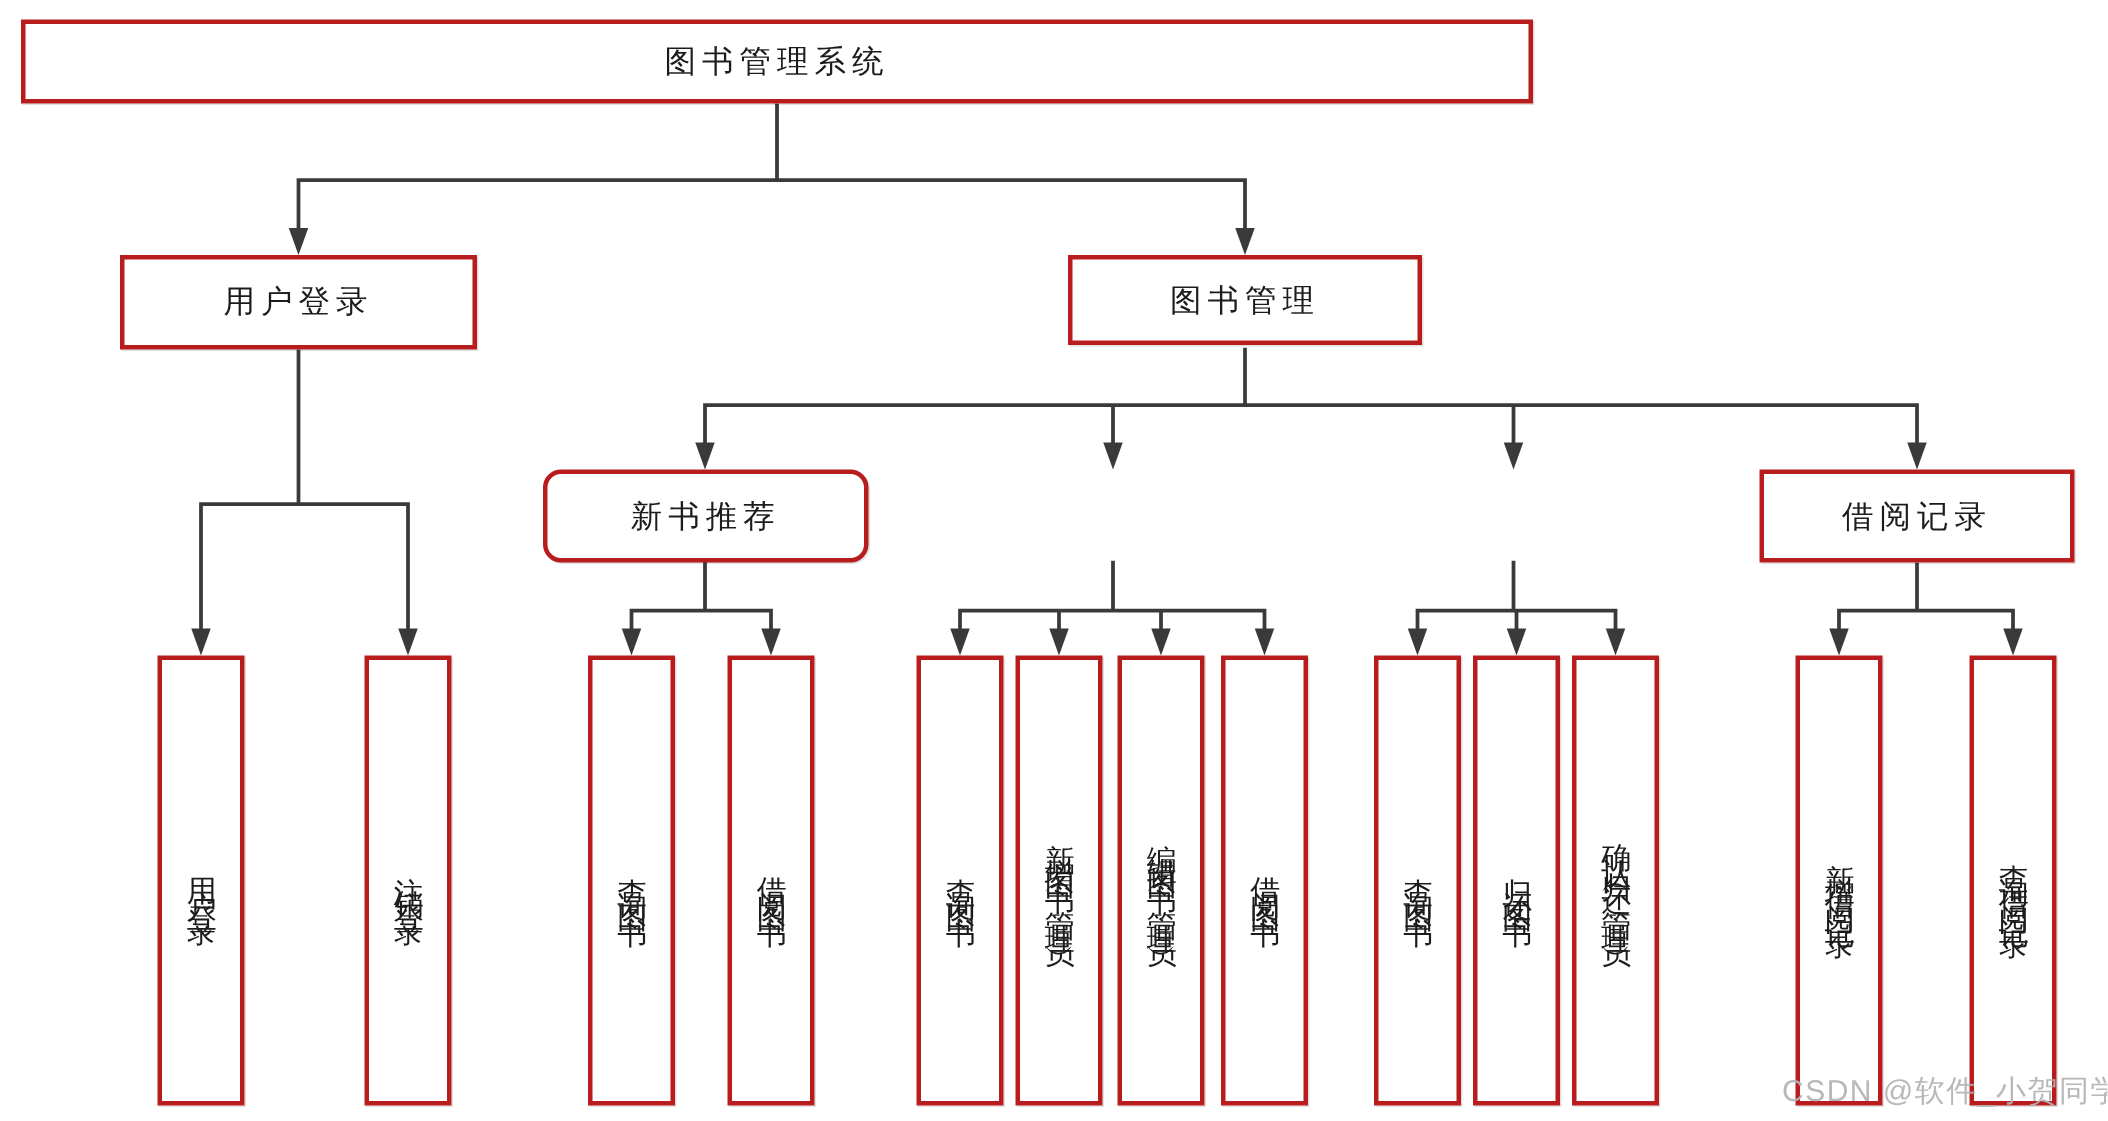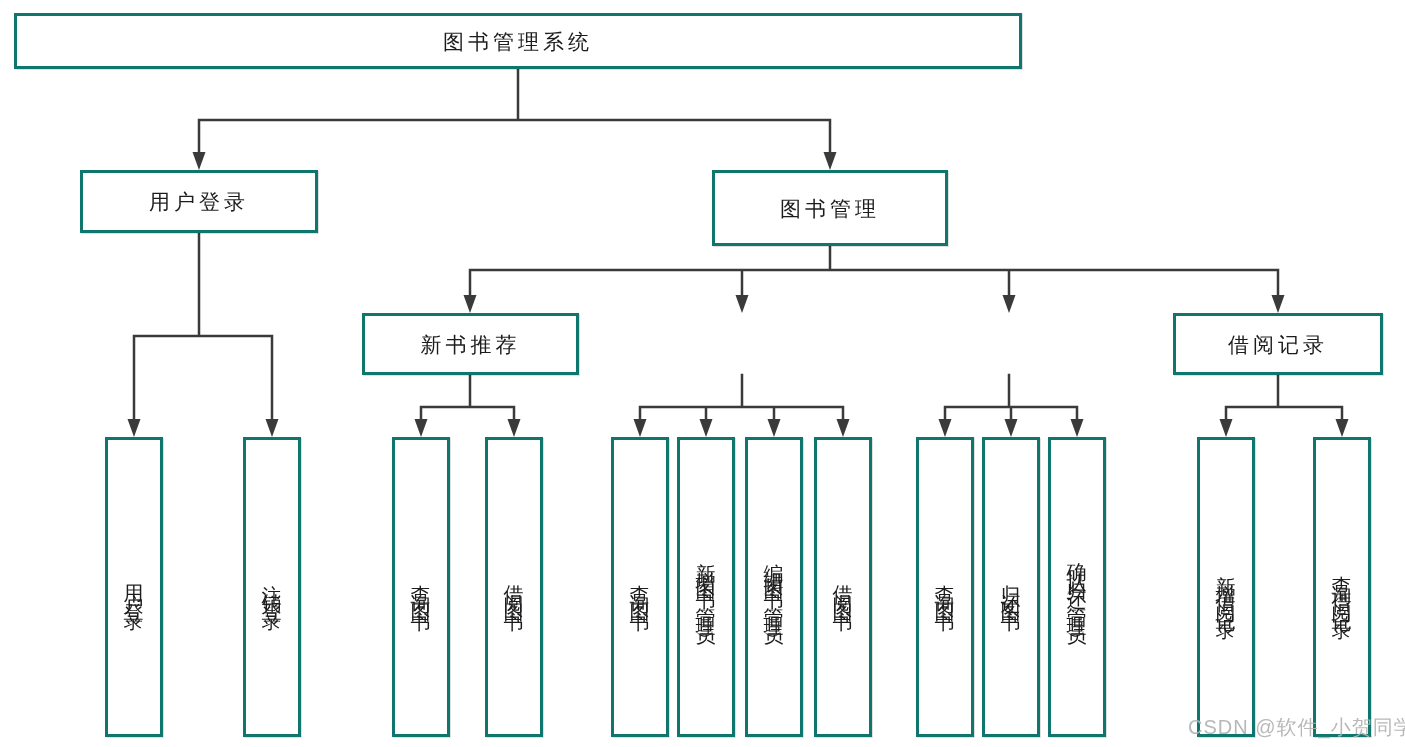--- a/index.html
+++ b/index.html
@@ -11,21 +11,21 @@
     overflow:hidden;
   }
   .connectors {
     position:absolute; left:0; top:0; width:1405px; height:747px;
     pointer-events:none;
   }
   .box {
     position:absolute;
     box-sizing:border-box;
     background:#ffffff;
-    border:3px solid #0f766e;
+    border:3px solid #b91c1c;
     display:flex;
     align-items:center;
     justify-content:center;
     box-shadow:1px 1px 0 rgba(0,0,0,0.12);
   }
   .hbox span {
     color:#1c1c1c;
     font-size:21px;
     letter-spacing:4px;
     white-space:nowrap;
@@ -89,25 +89,25 @@
     </g>
   </svg>
 
   <div class="box hbox" style="left:14px; top:13px; width:1008px; height:56px;">
     <span>图书管理系统</span>
   </div>
 
   <div class="box hbox" style="left:80px; top:170px; width:238px; height:63px;">
     <span>用户登录</span>
   </div>
-  <div class="box hbox" style="left:712px; top:170px; width:236px; height:76px;">
+  <div class="box hbox" style="left:712px; top:170px; width:236px; height:60px;">
     <span>图书管理</span>
   </div>
 
-  <div class="box hbox" style="left:362px; top:313px; width:217px; height:62px;">
+  <div class="box hbox" style="left:362px; top:313px; width:217px; height:62px;border-radius:12px;">
     <span>新书推荐</span>
   </div>
   <div class="box hbox" style="left:1173px; top:313px; width:210px; height:62px;">
     <span>借阅记录</span>
   </div>
 
   <div class="box vbox" style="left:105px;">
     <span>用户登录</span>
   </div>
   <div class="box vbox" style="left:243px;">

